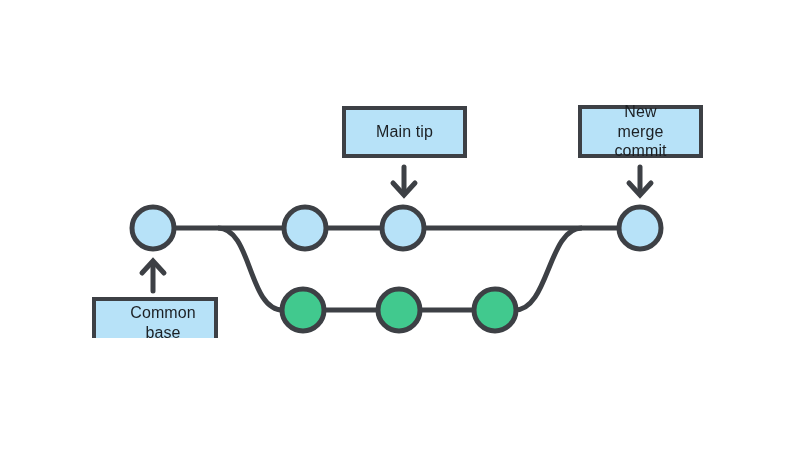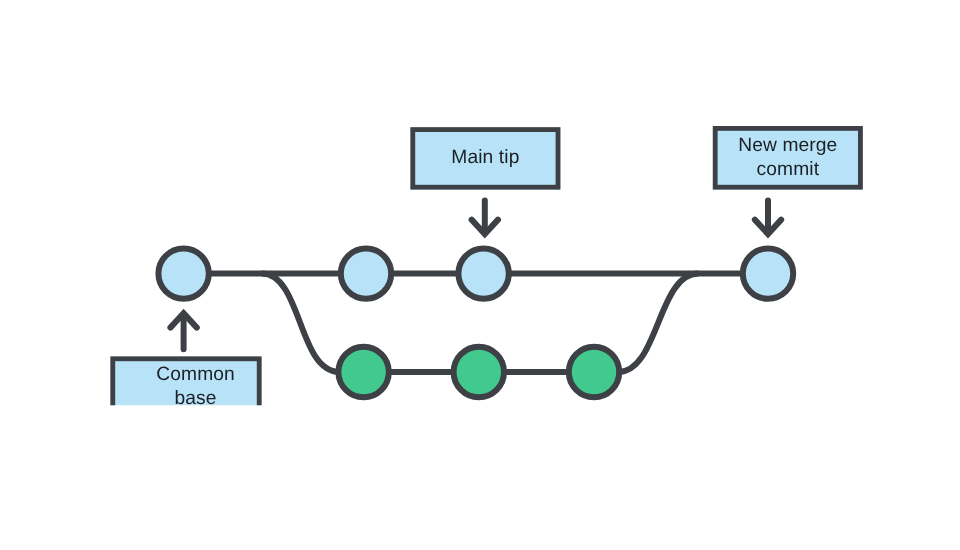--- a/index.html
+++ b/index.html
@@ -56,21 +56,21 @@
     border: 4px solid var(--stroke);
     color: var(--label-text);
     font-size: 16px;
     line-height: 1.22;
     letter-spacing: 0.1px;
   }
   .label-blue { background: var(--main-commit-fill); }
   .label-green { background: var(--feature-commit-fill); }
 
   #label-main-tip      { left: 342px; top: 106px; width: 125px; height: 52px; }
-  #label-new-merge     { left: 578px; top: 105px; width: 125px; height: 53px; padding: 0 8px; margin-left: 16px; }
+  #label-new-merge     { left: 578px; top: 105px; width: 125px; height: 53px; padding: 0 18px; }
   #label-common-base   { left:  92px; top: 297px; width: 126px; height: 51px; padding-left: 16px; }
   #label-feature-tip   { left: 434px; top: 378px; width: 126px; height: 52px; }
 </style>
 </head>
 <body>
 
 <div class="stage">
 
   <svg class="graph-svg" width="800" height="458" viewBox="0 0 800 458">
 

